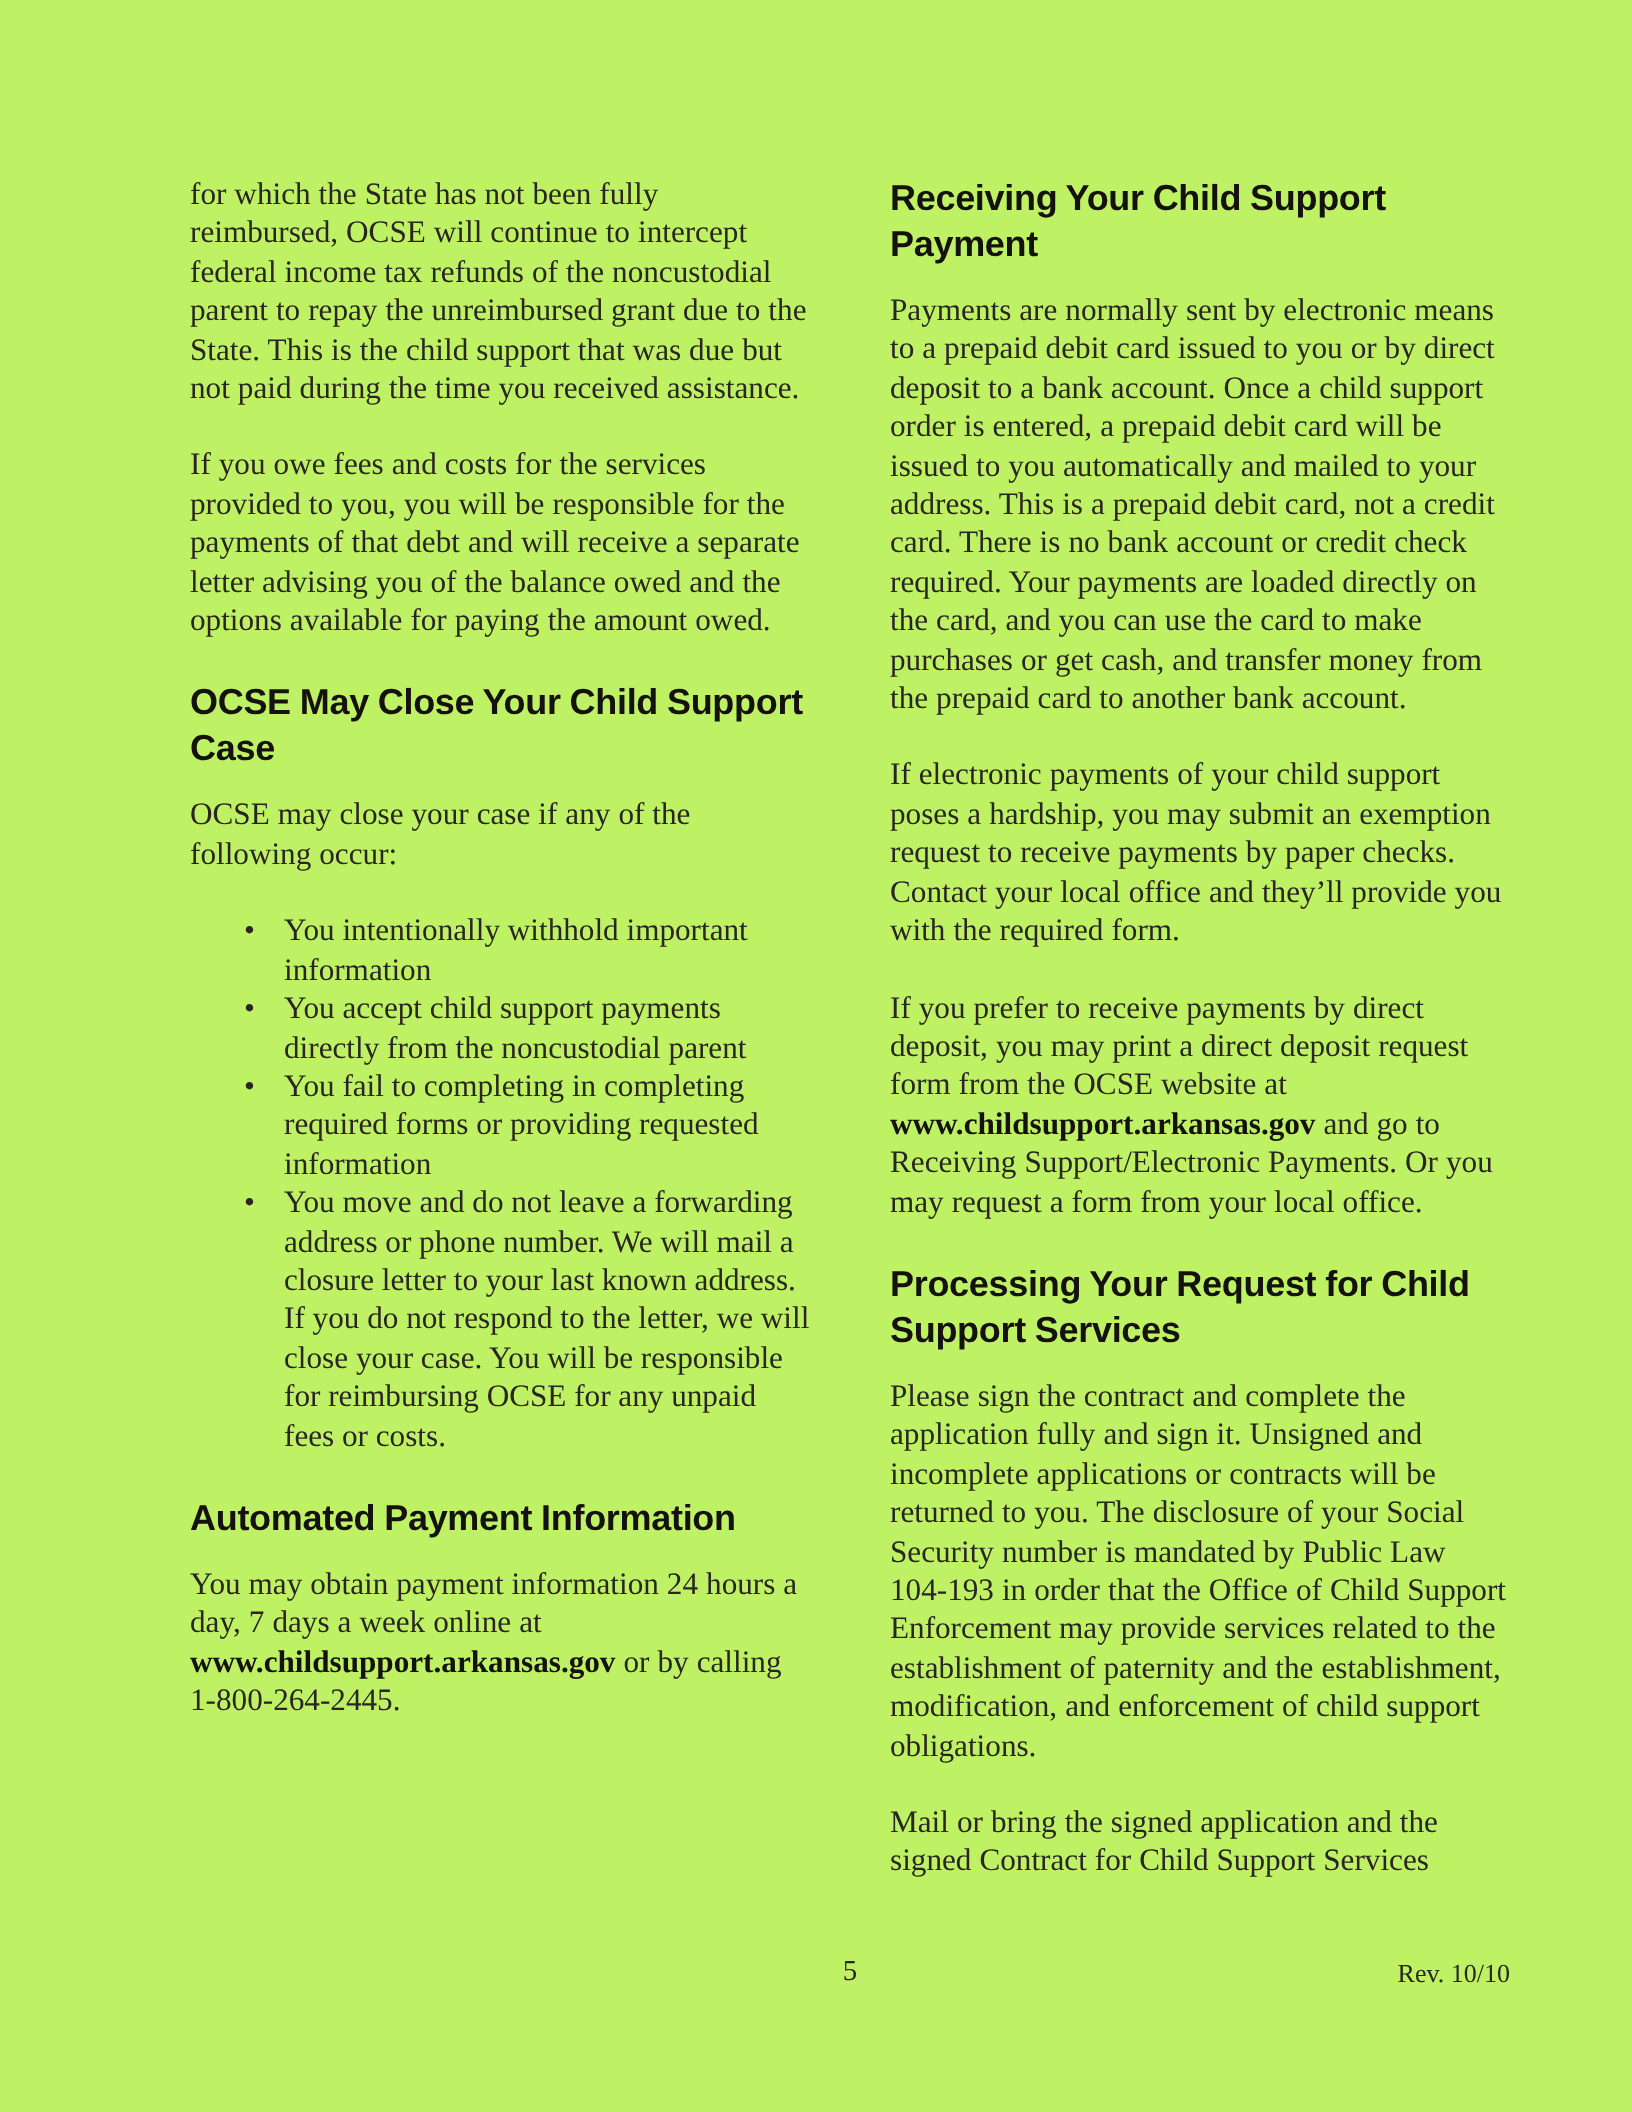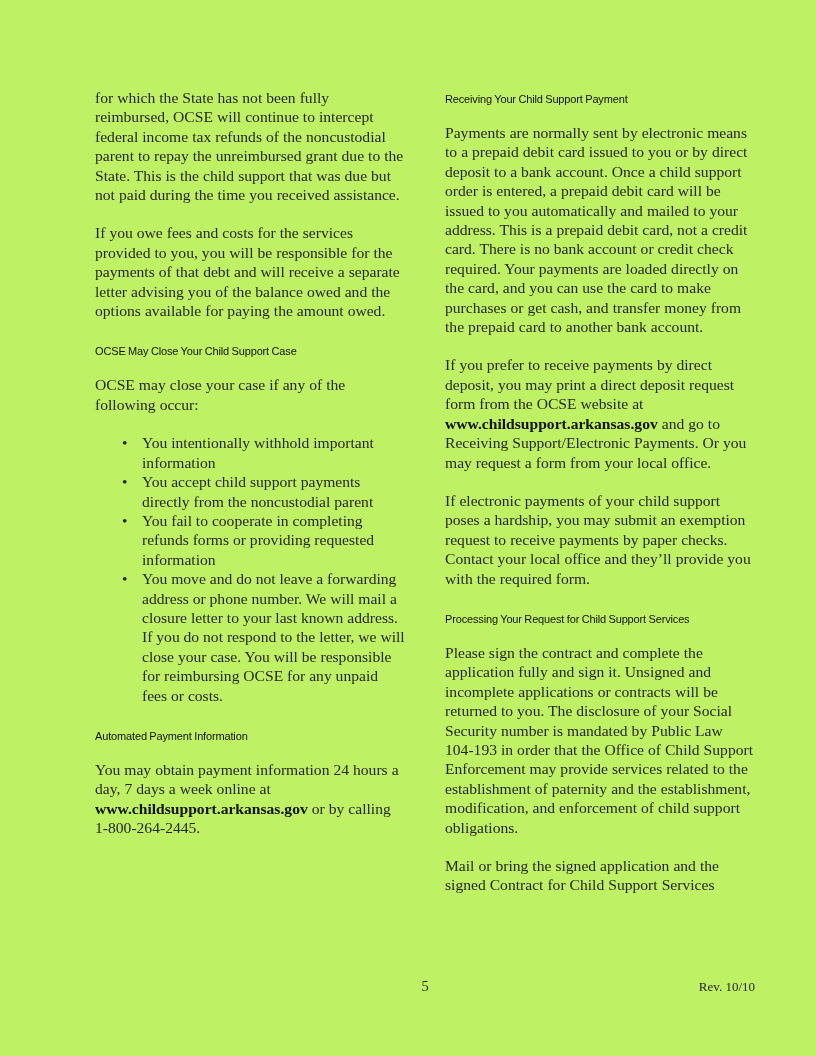--- a/index.html
+++ b/index.html
@@ -24,22 +24,22 @@
     display: flex;
     flex-direction: row;
     justify-content: space-between;
   }
   .col {
     width: 310px;
     box-sizing: border-box;
   }
   h2.section-heading {
     font-family: "Liberation Sans", sans-serif;
-    font-weight: normal;
-    font-size: 11px;
+    font-weight: bold;
+    font-size: 18px;
     line-height: 23px;
     color: #15110f;
     margin: 0 0 12px 0;
     letter-spacing: -0.15px;
     word-spacing: -0.4px;
   }
   .col > h2.section-heading.spaced {
     margin-top: 20px;
   }
   p.body {
@@ -119,37 +119,37 @@
 
       <p class="body">If you owe fees and costs for the services provided to you, you will be responsible for the payments of that debt and will receive a separate letter advising you of the balance owed and the options available for paying the amount owed.</p>
 
       <h2 class="section-heading spaced">OCSE May Close Your Child Support Case</h2>
 
       <p class="body">OCSE may close your case if any of the following occur:</p>
 
       <ul class="bullets">
         <li><span class="dot">•</span><span>You intentionally withhold important information</span></li>
         <li><span class="dot">•</span><span>You accept child support payments directly from the noncustodial parent</span></li>
-        <li><span class="dot">•</span><span>You fail to cooperate in completing refunds forms or providing requested information</span></li>
+        <li><span class="dot">•</span><span>You fail to completing in completing required forms or providing requested information</span></li>
         <li><span class="dot">•</span><span>You move and do not leave a forwarding address or phone number. We will mail a closure letter to your last known address. If you do not respond to the letter, we will close your case. You will be responsible for reimbursing OCSE for any unpaid fees or costs.</span></li>
       </ul>
 
       <h2 class="section-heading spaced">Automated Payment Information</h2>
 
       <p class="body"><span>You may obtain payment information 24 hours a day, 7 days a week online at </span><span class="b">www.childsupport.arkansas.gov</span><span> or by calling 1-800-264-2445.</span></p>
     </div>
 
     <div class="col">
       <h2 class="section-heading">Receiving Your Child Support Payment</h2>
 
       <p class="body">Payments are normally sent by electronic means to a prepaid debit card issued to you or by direct deposit to a bank account. Once a child support order is entered, a prepaid debit card will be issued to you automatically and mailed to your address. This is a prepaid debit card, not a credit card. There is no bank account or credit check required. Your payments are loaded directly on the card, and you can use the card to make purchases or get cash, and transfer money from the prepaid card to another bank account.</p>
 
+      <p class="body">If electronic payments of your child support poses a hardship, you may submit an exemption request to receive payments by paper checks. Contact your local office and they’ll provide you with the required form.</p>
+
       <p class="body"><span>If you prefer to receive payments by direct deposit, you may print a direct deposit request form from the OCSE website at </span><span class="b">www.childsupport.arkansas.gov</span><span> and go to Receiving Support/Electronic Payments. Or you may request a form from your local office.</span></p>
-
-      <p class="body">If electronic payments of your child support poses a hardship, you may submit an exemption request to receive payments by paper checks. Contact your local office and they’ll provide you with the required form.</p>
 
       <h2 class="section-heading spaced">Processing Your Request for Child Support Services</h2>
 
       <p class="body">Please sign the contract and complete the application fully and sign it. Unsigned and incomplete applications or contracts will be returned to you. The disclosure of your Social Security number is mandated by Public Law 104-193 in order that the Office of Child Support Enforcement may provide services related to the establishment of paternity and the establishment, modification, and enforcement of child support obligations.</p>
 
       <p class="body">Mail or bring the signed application and the signed Contract for Child Support Services</p>
     </div>
 
   </div>
 

